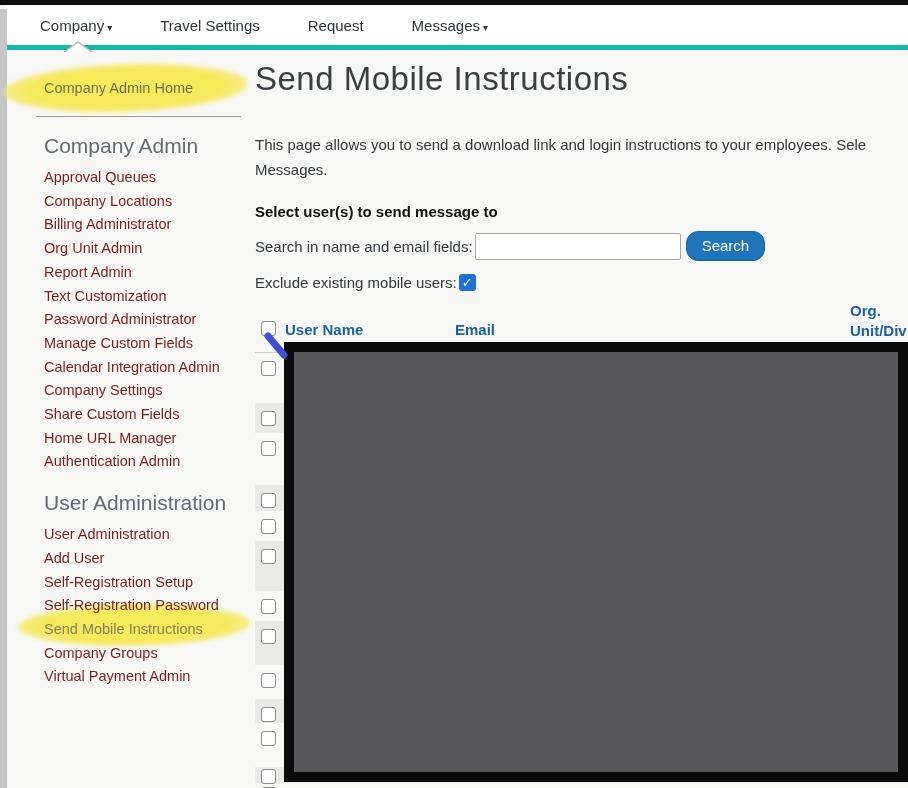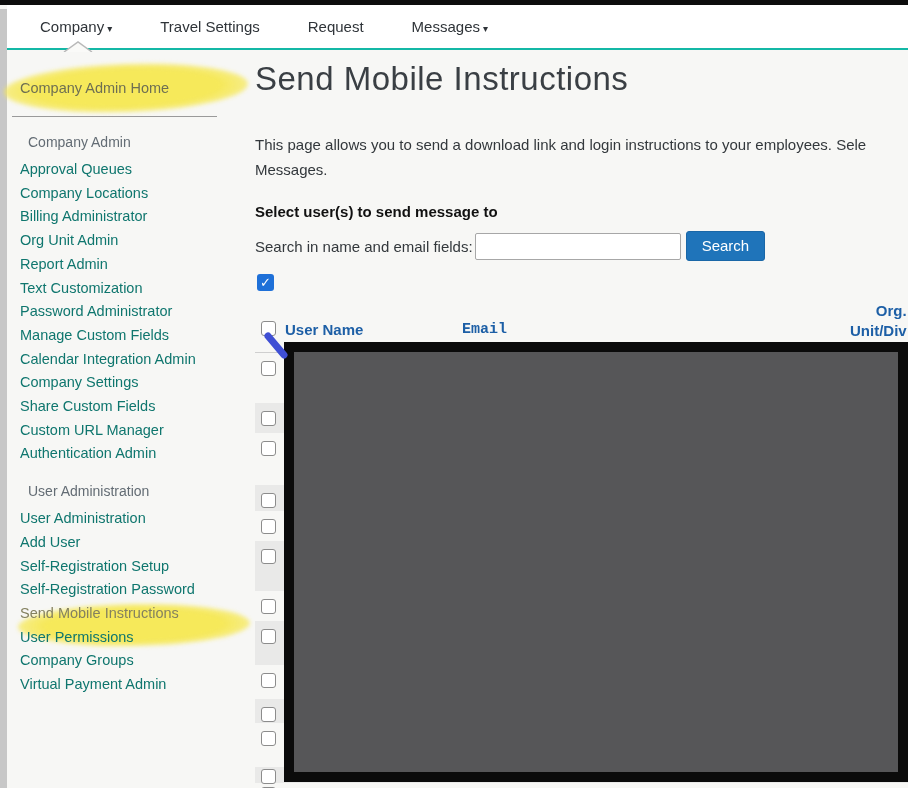--- a/index.html
+++ b/index.html
@@ -6,32 +6,32 @@
   html,body { width:908px; height:788px; overflow:hidden; }
   body {
     font-family:"Liberation Sans","DejaVu Sans",sans-serif;
     background:#f7f7f5; color:#33383c; position:relative;
   }
   
   .topbar { position:absolute; left:0; top:0; width:908px; height:5px; background:#0d0d0d; }
   .left-strip { position:absolute; left:0; top:9px; width:7px; height:779px; background:#c7c7c7; }
   .navbar {
     position:absolute; left:7px; top:5px; width:901px; height:45px;
-    background:#ffffff; border-bottom:2px solid #14b8a6;
+    background:#ffffff; border-bottom:5px solid #14b8a6;
     display:flex; align-items:center; padding-left:33px;
   }
   .nav-item { font-size:15px; color:#2f3439; margin-right:48px; cursor:pointer; white-space:nowrap; }
   .nav-item .caret { font-size:10px; color:#2f3439; margin-left:3px; }
   .nav-notch { position:absolute; left:62px; top:41px; }
   
-  .sidebar { position:absolute; left:12px; top:72px; width:215px; }
+  .sidebar { position:absolute; left:36px; top:72px; width:215px; }
   .home-link { font-size:14.5px; color:#6e6f52; padding:8px 0 6px 8px; display:inline-block; position:relative; z-index:2; cursor:pointer; }
   .side-divider { border:none; border-top:1px solid #9a9a9a; margin:14px 0 0 0; width:205px; }
-  .side-section { font-size:14px; color:#636c74; margin:17px 0 8px 16px; font-weight:400; }
-  .side-link { font-size:14.5px; color:#0f766e; line-height:23.7px; padding-left:8px; cursor:pointer; position:relative; z-index:2; }
+  .side-section { font-size:21px; color:#636c74; margin:17px 0 8px 8px; font-weight:400; }
+  .side-link { font-size:14.5px; color:#7f1d1d; line-height:23.7px; padding-left:8px; cursor:pointer; position:relative; z-index:2; }
   .side-link.current { color:#84815f; }
   
   .highlight {
     position:absolute; z-index:1; border-radius:50%;
     background:radial-gradient(ellipse at center, rgba(246,232,82,0.95) 55%, rgba(246,232,82,0.55) 78%, rgba(246,232,82,0) 100%);
     filter:blur(2px);
   }
   .hl-home { left:4px; top:64px; width:244px; height:48px; transform:rotate(-2deg); }
   .hl-send { left:18px; top:604px; width:232px; height:42px; transform:rotate(-1deg); }
   
@@ -41,40 +41,40 @@
   .desc div { white-space:nowrap; }
   .select-label { margin-top:21px; font-size:15px; font-weight:bold; color:#111; }
   .search-row { margin-top:11px; display:flex; align-items:center; }
   .search-row label { font-size:15px; color:#33383c; }
   .search-input {
     width:206px; height:27px; border:1px solid #a7a7a7; border-radius:2px;
     margin-left:2px; font-size:14px; padding:0 6px; background:#fff;
   }
   .search-btn {
     margin-left:5px; background:#1f74ba; color:#fff; border:1px solid #1a67a7;
-    border-radius:3px; font-size:15px; padding:5px 15px 6px 15px; cursor:pointer;
+    border-radius:12px; font-size:15px; padding:5px 15px 6px 15px; cursor:pointer;
     font-family:inherit;
   }
   .exclude-row { margin-top:13px; display:flex; align-items:center; font-size:15px; }
   .cb-checked {
     width:17px; height:17px; background:#1e70d8; border-radius:3px; margin-left:2px;
     color:#fff; font-size:13px; font-weight:bold; display:inline-flex;
     align-items:center; justify-content:center; cursor:pointer;
   }
   
   .tbl-header { position:relative; margin-top:16px; height:46px; border-bottom:1px solid #cfcfcf; }
   .cb {
     width:15px; height:15px; background:#fff; border:1px solid #8c8c8c;
     border-radius:3px; display:inline-block; cursor:pointer;
   }
   .tbl-header .cb { position:absolute; left:6px; top:14px; }
   .th { position:absolute; font-size:15px; font-weight:bold; color:#1d5fa6; white-space:nowrap; }
   .th-user { left:30px; top:14px;text-align:right; }
-  .th-email { left:207px; top:14px;font-family:Liberation Mono, monospace; }
-  .th-org { left:595px; top:-6px; line-height:20px;text-align:right; }
+  .th-email { left:200px; top:14px; }
+  .th-org { left:595px; top:-6px; line-height:20px; }
   .rows { position:relative; width:660px; }
   .row { position:relative; width:100%; }
   .row.alt { background:#e9e9e8; }
   .row .cb { position:absolute; left:6px; top:8px; }
   
   .redaction {
     position:absolute; left:284px; top:342px; width:624px; height:440px;
     background:#565658; border:10px solid #0b0b0b; z-index:5;
   }
   .pen-stroke { position:absolute; left:263px; top:332px; z-index:6; }
@@ -106,46 +106,46 @@
   <div class="side-link">Company Locations</div>
   <div class="side-link">Billing Administrator</div>
   <div class="side-link">Org Unit Admin</div>
   <div class="side-link">Report Admin</div>
   <div class="side-link">Text Customization</div>
   <div class="side-link">Password Administrator</div>
   <div class="side-link">Manage Custom Fields</div>
   <div class="side-link">Calendar Integration Admin</div>
   <div class="side-link">Company Settings</div>
   <div class="side-link">Share Custom Fields</div>
-  <div class="side-link">Custom URL Manager</div>
+  <div class="side-link">Home URL Manager</div>
   <div class="side-link">Authentication Admin</div>
   <div class="side-section">User Administration</div>
   <div class="side-link">User Administration</div>
   <div class="side-link">Add User</div>
   <div class="side-link">Self-Registration Setup</div>
   <div class="side-link">Self-Registration Password</div>
   <div class="side-link current">Send Mobile Instructions</div>
-  <div class="side-link">User Permissions</div>
   <div class="side-link">Company Groups</div>
   <div class="side-link">Virtual Payment Admin</div>
 </div>
 
 <div class="main">
   <h1 class="page-title">Send Mobile Instructions</h1>
   <div class="desc">
     <div>This page allows you to send a download link and login instructions to your employees. Sele</div>
     <div>Messages.</div>
   </div>
   <div class="select-label">Select user(s) to send message to</div>
   <div class="search-row">
     <label>Search in name and email fields:</label>
     <input class="search-input" type="text" value="" style="">
     <button class="search-btn">Search</button>
   </div>
   <div class="exclude-row">
+    <span>Exclude existing mobile users:</span>
     <span class="cb-checked">✓</span>
   </div>
 
   <div class="tbl-header">
     <span class="cb"></span>
     <span class="th th-user">User Name</span>
     <span class="th th-email">Email</span>
     <span class="th th-org">
       <span style="display:block">Org.</span>
       <span style="display:block">Unit/Div</span>

